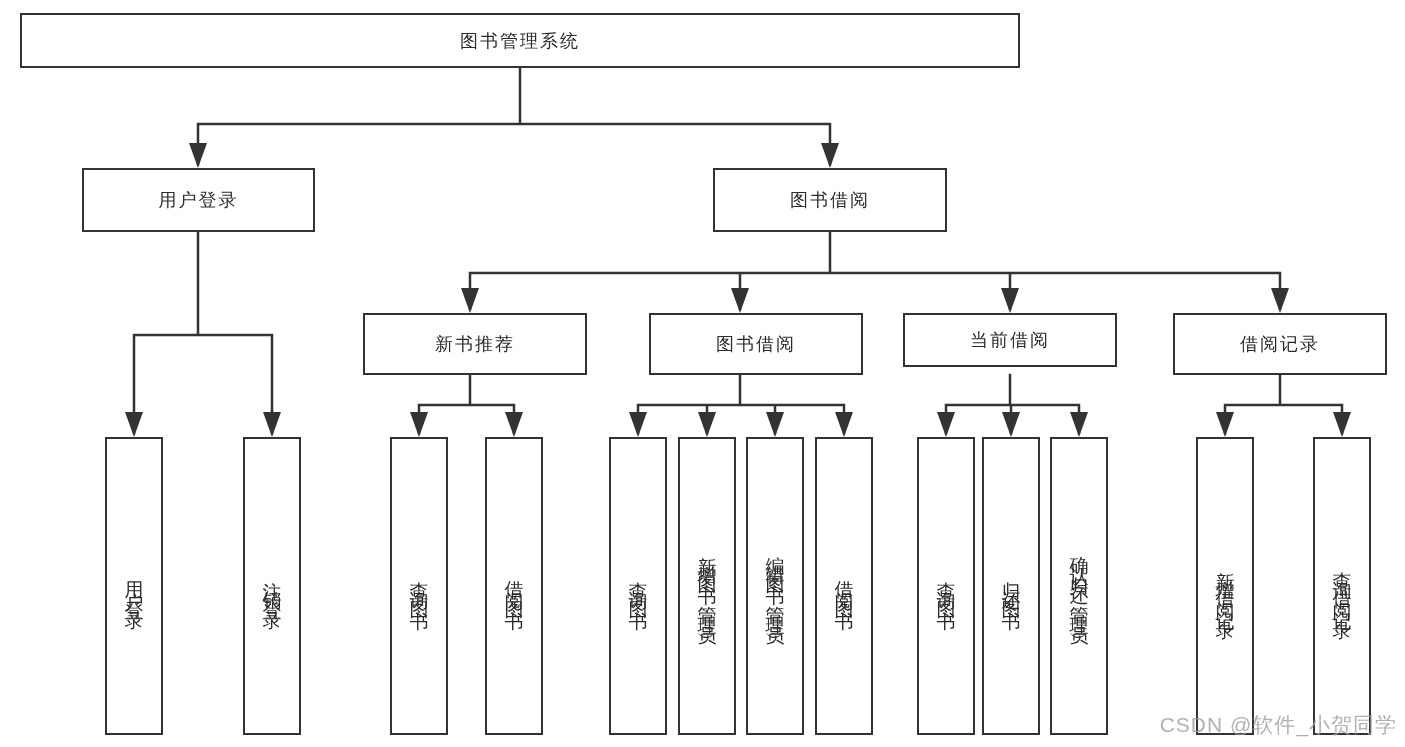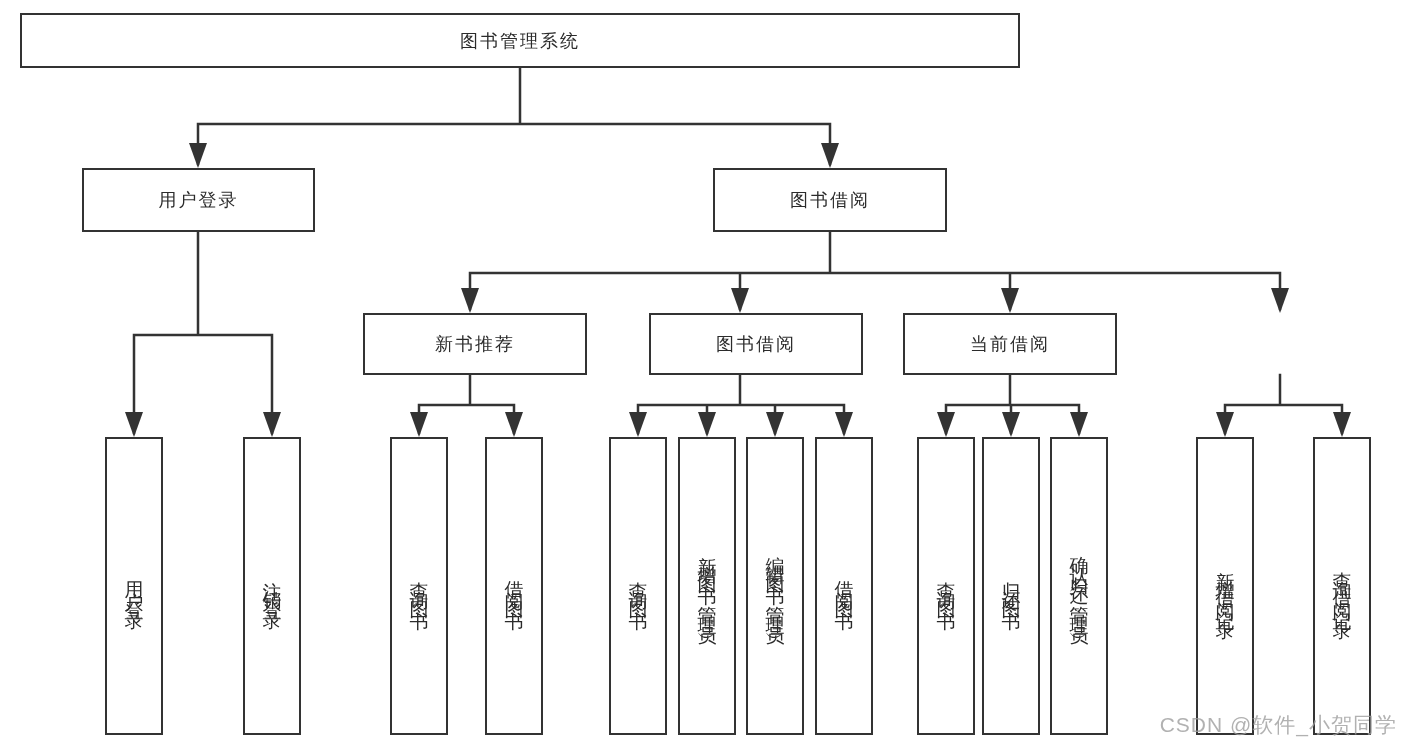--- a/index.html
+++ b/index.html
@@ -97,21 +97,22 @@
     <polygon points="1333,412 1351,412 1342,437"></polygon>
   </svg>
 
   <div class="box hbox" style="left:20px;top:13px;width:1000px;height:55px">图书管理系统</div>
 
   <div class="box hbox" style="left:82px;top:168px;width:233px;height:64px">用户登录</div>
   <div class="box hbox" style="left:713px;top:168px;width:234px;height:64px">图书借阅</div>
 
   <div class="box hbox" style="left:363px;top:313px;width:224px;height:62px">新书推荐</div>
   <div class="box hbox" style="left:649px;top:313px;width:214px;height:62px">图书借阅</div>
-  <div class="box hbox" style="left:903px;top:313px;width:214px;height:62px">当前借阅</div>
+  <div class="box hbox" style="left:903px;top:313px;width:214px;height:54px">当前借阅</div>
+  <div class="box hbox" style="left:1173px;top:313px;width:214px;height:62px">借阅记录</div>
 
   <div class="box vbox" style="left:105px;top:437px;width:58px;height:298px">用户登录</div>
   <div class="box vbox" style="left:243px;top:437px;width:58px;height:298px">注销登录</div>
 
   <div class="box vbox" style="left:390px;top:437px;width:58px;height:298px">查询图书</div>
   <div class="box vbox" style="left:485px;top:437px;width:58px;height:298px">借阅图书</div>
 
   <div class="box vbox" style="left:609px;top:437px;width:58px;height:298px">查询图书</div>
   <div class="box vbox" style="left:678px;top:437px;width:58px;height:298px">新增图书（管理员）</div>
   <div class="box vbox" style="left:746px;top:437px;width:58px;height:298px">编辑图书（管理员）</div>

